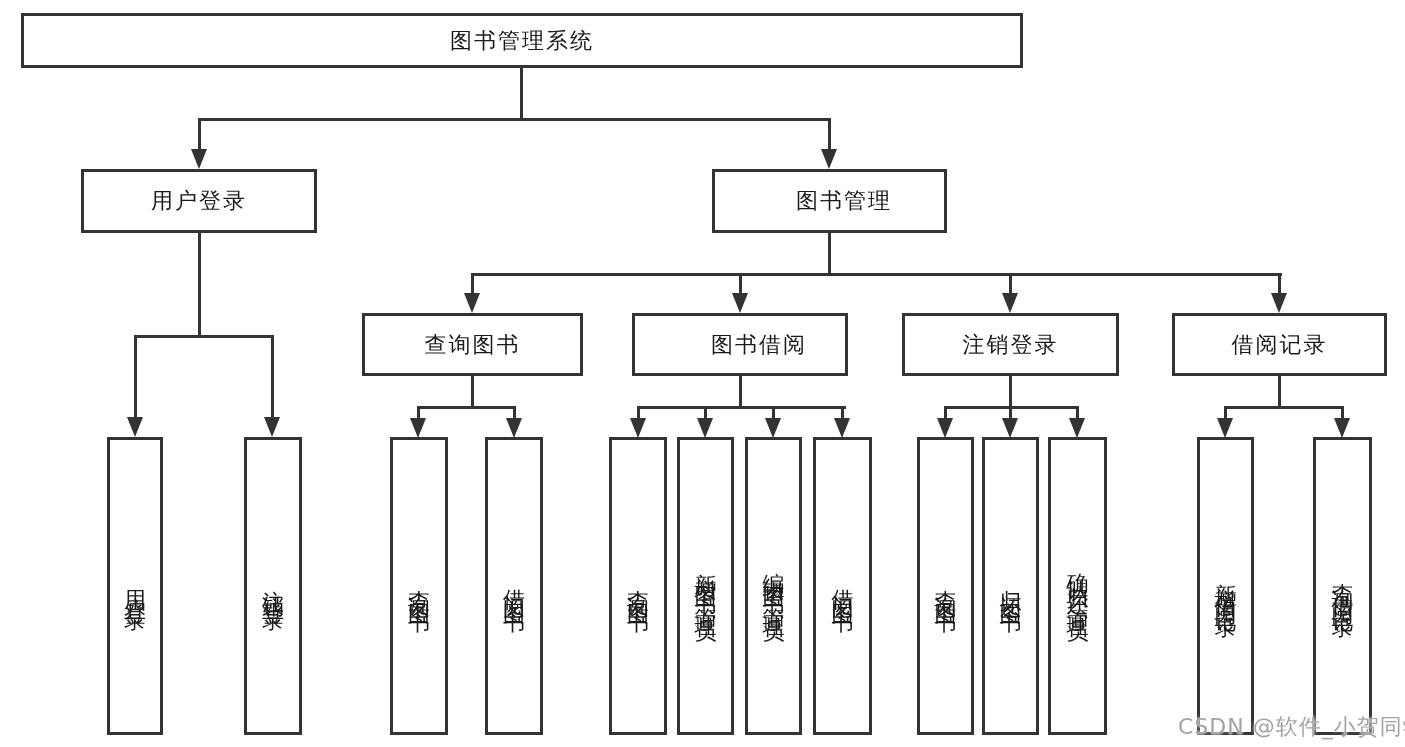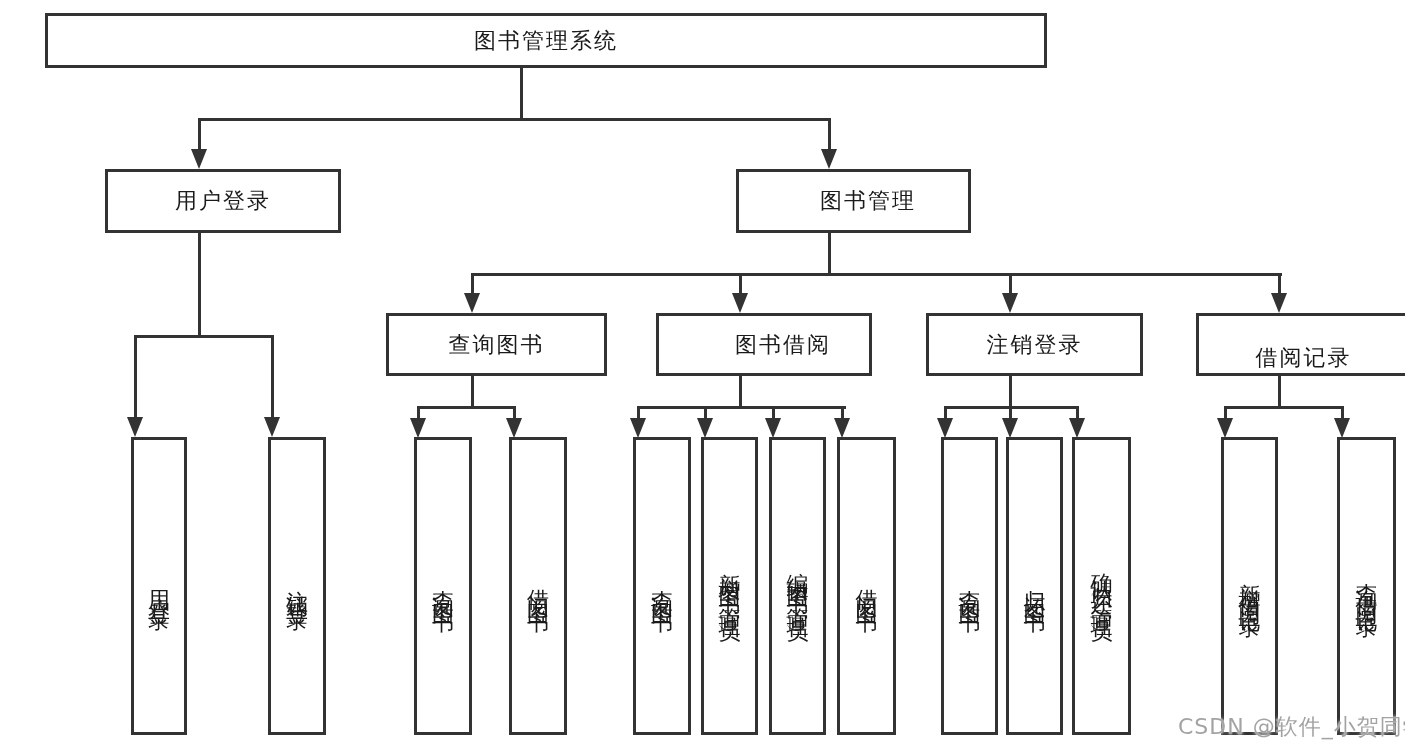--- a/index.html
+++ b/index.html
@@ -2,21 +2,21 @@
 <html><head>
 <meta charset="utf-8">
 <style>
   html,body{margin:0;padding:0;background:#fff;}
   #stage{
     position:relative;width:1405px;height:747px;background:#ffffff;overflow:hidden;
     font-family:"DejaVu Sans","Liberation Sans",sans-serif;color:#1a1a1a;
   }
   .node{
     position:absolute;background:#fff;border:3px solid #333;box-sizing:border-box;
-    display:flex;align-items:center;justify-content:center;z-index:2;margin-left:24px;
+    display:flex;align-items:center;justify-content:center;z-index:2;
   }
   .node .htext{font-size:22px;letter-spacing:2px;white-space:nowrap;}
   .leaf{top:437px;height:298px;}
   .vtext{
     writing-mode:vertical-rl;text-orientation:mixed;
     font-size:22px;letter-spacing:7px;line-height:1;white-space:nowrap;
   }
   .line{position:absolute;background:#333;z-index:1;}
   .arrow{
     position:absolute;width:0;height:0;z-index:1;
@@ -106,21 +106,21 @@
 
   <div class="node" style="left:362px;top:313px;width:221px;height:63px;">
     <span class="htext">查询图书</span>
   </div>
   <div class="node" style="left:632px;top:313px;width:216px;height:63px;padding-left:38px;">
     <span class="htext">图书借阅</span>
   </div>
   <div class="node" style="left:902px;top:313px;width:217px;height:63px;">
     <span class="htext">注销登录</span>
   </div>
-  <div class="node" style="left:1172px;top:313px;width:215px;height:63px;align-items:flex-end;">
+  <div class="node" style="left:1172px;top:313px;width:215px;height:63px;">
     <span class="htext">借阅记录</span>
   </div>
 
   <div class="node leaf" style="left:107px;width:56px;">
     <span class="vtext">用户登录</span>
   </div>
   <div class="node leaf" style="left:244px;width:58px;">
     <span class="vtext">注销登录</span>
   </div>
 

